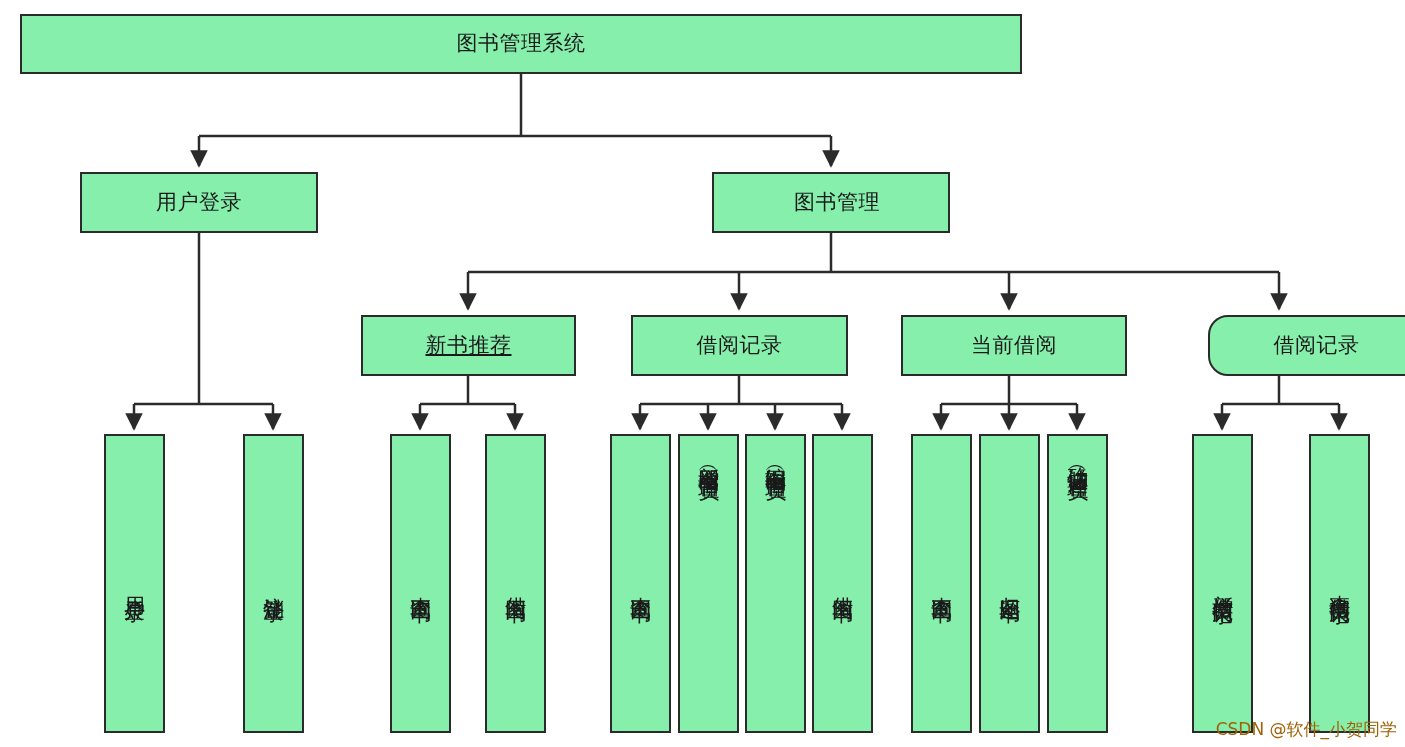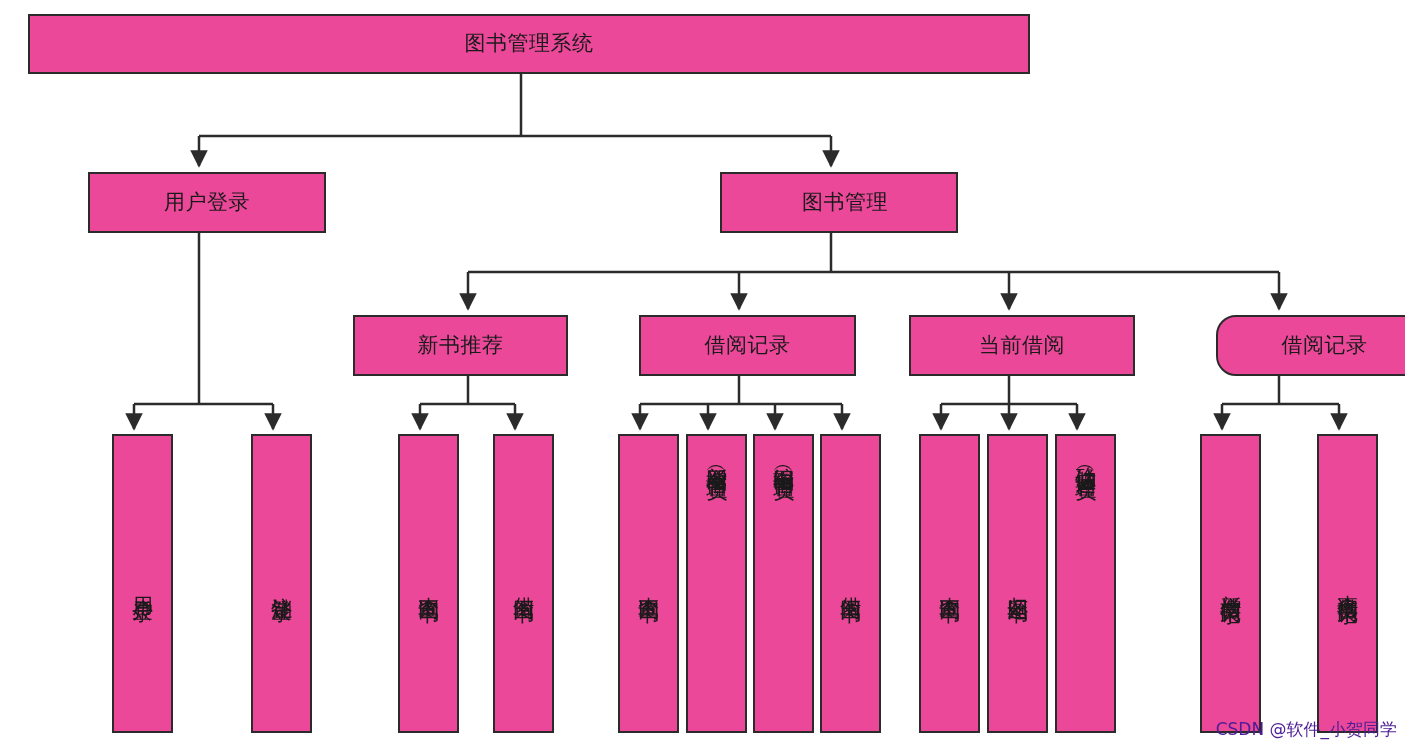--- a/index.html
+++ b/index.html
@@ -21,26 +21,25 @@
     position: absolute;
     left: 0;
     top: 0;
     width: 1405px;
     height: 747px;
   }
   .node {
     position: absolute;
     box-sizing: border-box;
     border: 2px solid #2b2b2b;
-    background: #ec4899;
+    background: #86efac;
     display: flex;
     align-items: center;
     justify-content: center;
     color: #1a1a1a;
-    margin-left: 8px;
   }
   .node .label {
     font-size: 21px;
     line-height: 1.1;
     letter-spacing: 0.5px;
     white-space: nowrap;
   }
   .node.vertical {
     align-items: flex-start;
     padding-top: 14px;
@@ -56,21 +55,21 @@
   }
   .node.vertical.centered {
     align-items: center;
     padding-top: 0;
   }
   .watermark {
     position: absolute;
     right: 8px;
     bottom: 6px;
     font-size: 17px;
-    color: #4c1d95;
+    color: #a16207;
     white-space: nowrap;
     font-family: "DejaVu Sans", "Liberation Sans", sans-serif;
   }
 </style>
 </head>
 <body>
 
 <div id="canvas">
 
   <svg class="svg-layer" viewBox="0 0 1405 747" xmlns="http://www.w3.org/2000/svg">
@@ -128,21 +127,21 @@
   </div>
 
   <div class="node" style="left:80px; top:172px; width:238px; height:61px;">
     <span class="label">用户登录</span>
   </div>
 
   <div class="node" style="left:712px; top:172px; width:238px; height:61px;padding-left:12px;">
     <span class="label">图书管理</span>
   </div>
 
-  <div class="node" style="left:345px; top:315px; width:215px; height:61px;">
+  <div class="node" style="left:361px; top:315px; width:215px; height:61px;text-decoration:underline;">
     <span class="label">新书推荐</span>
   </div>
 
   <div class="node" style="left:631px; top:315px; width:217px; height:61px;">
     <span class="label">借阅记录</span>
   </div>
 
   <div class="node" style="left:901px; top:315px; width:226px; height:61px;">
     <span class="label">当前借阅</span>
   </div>

